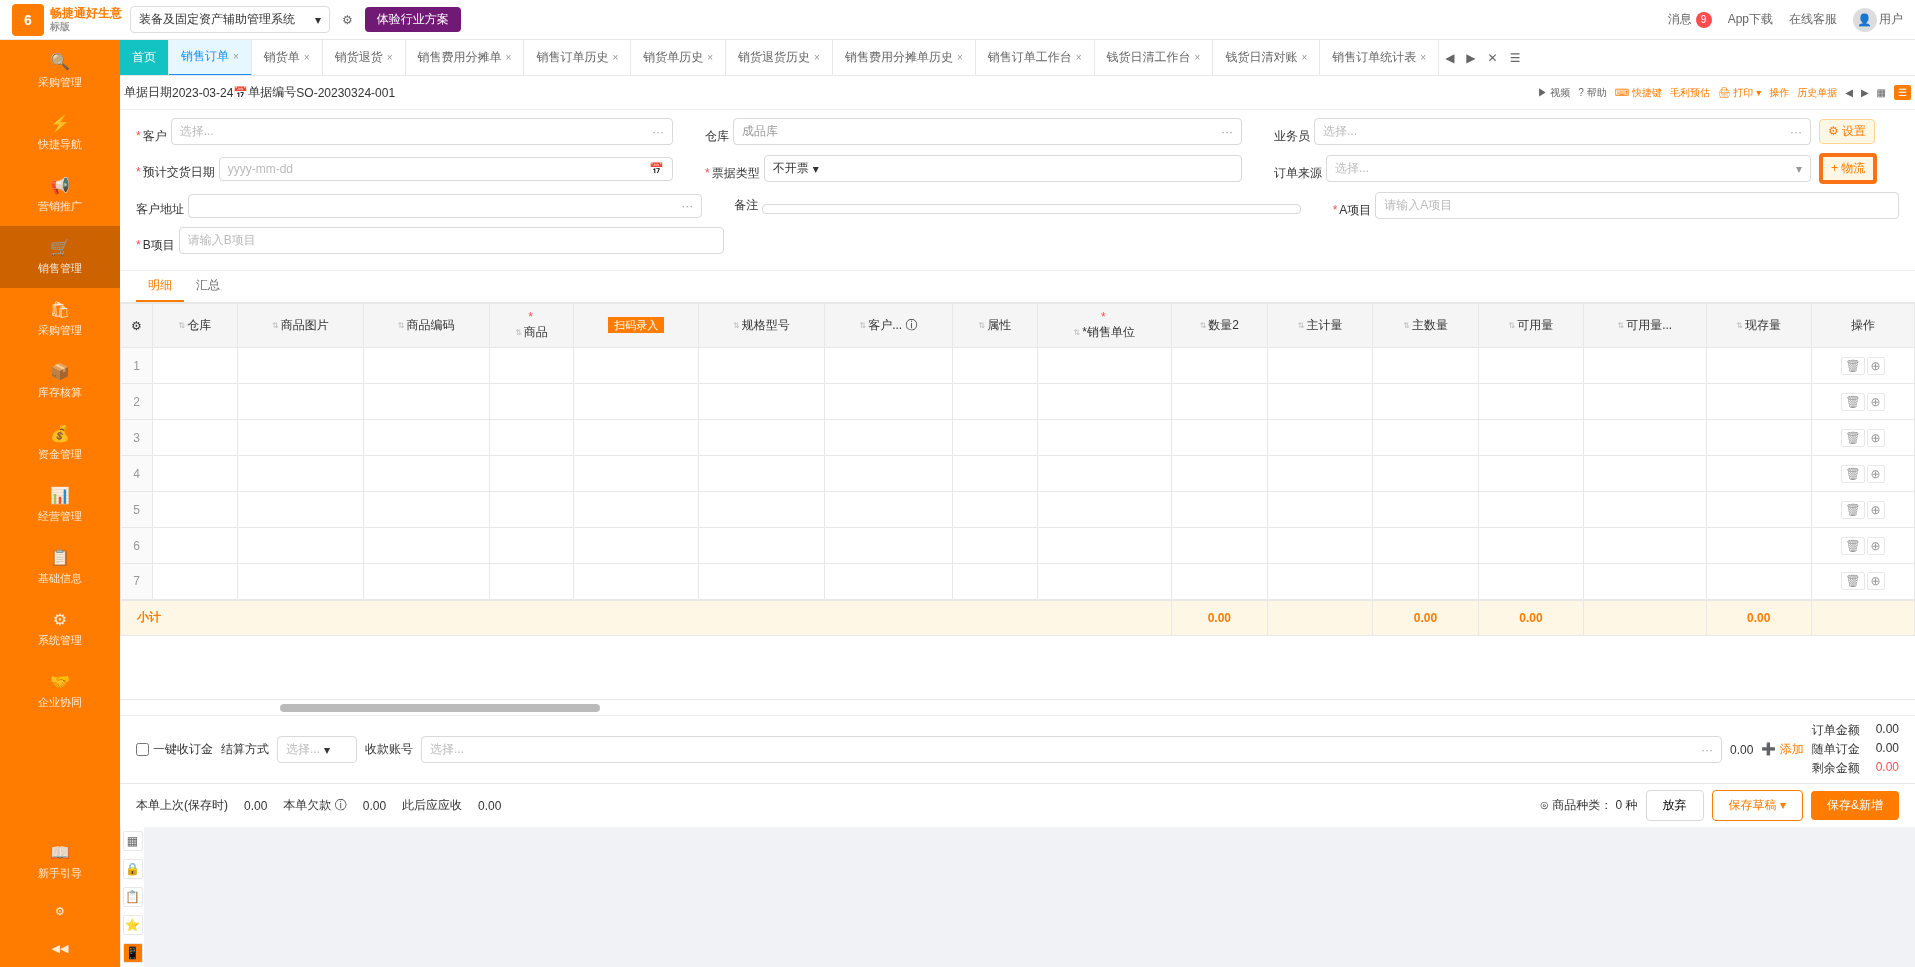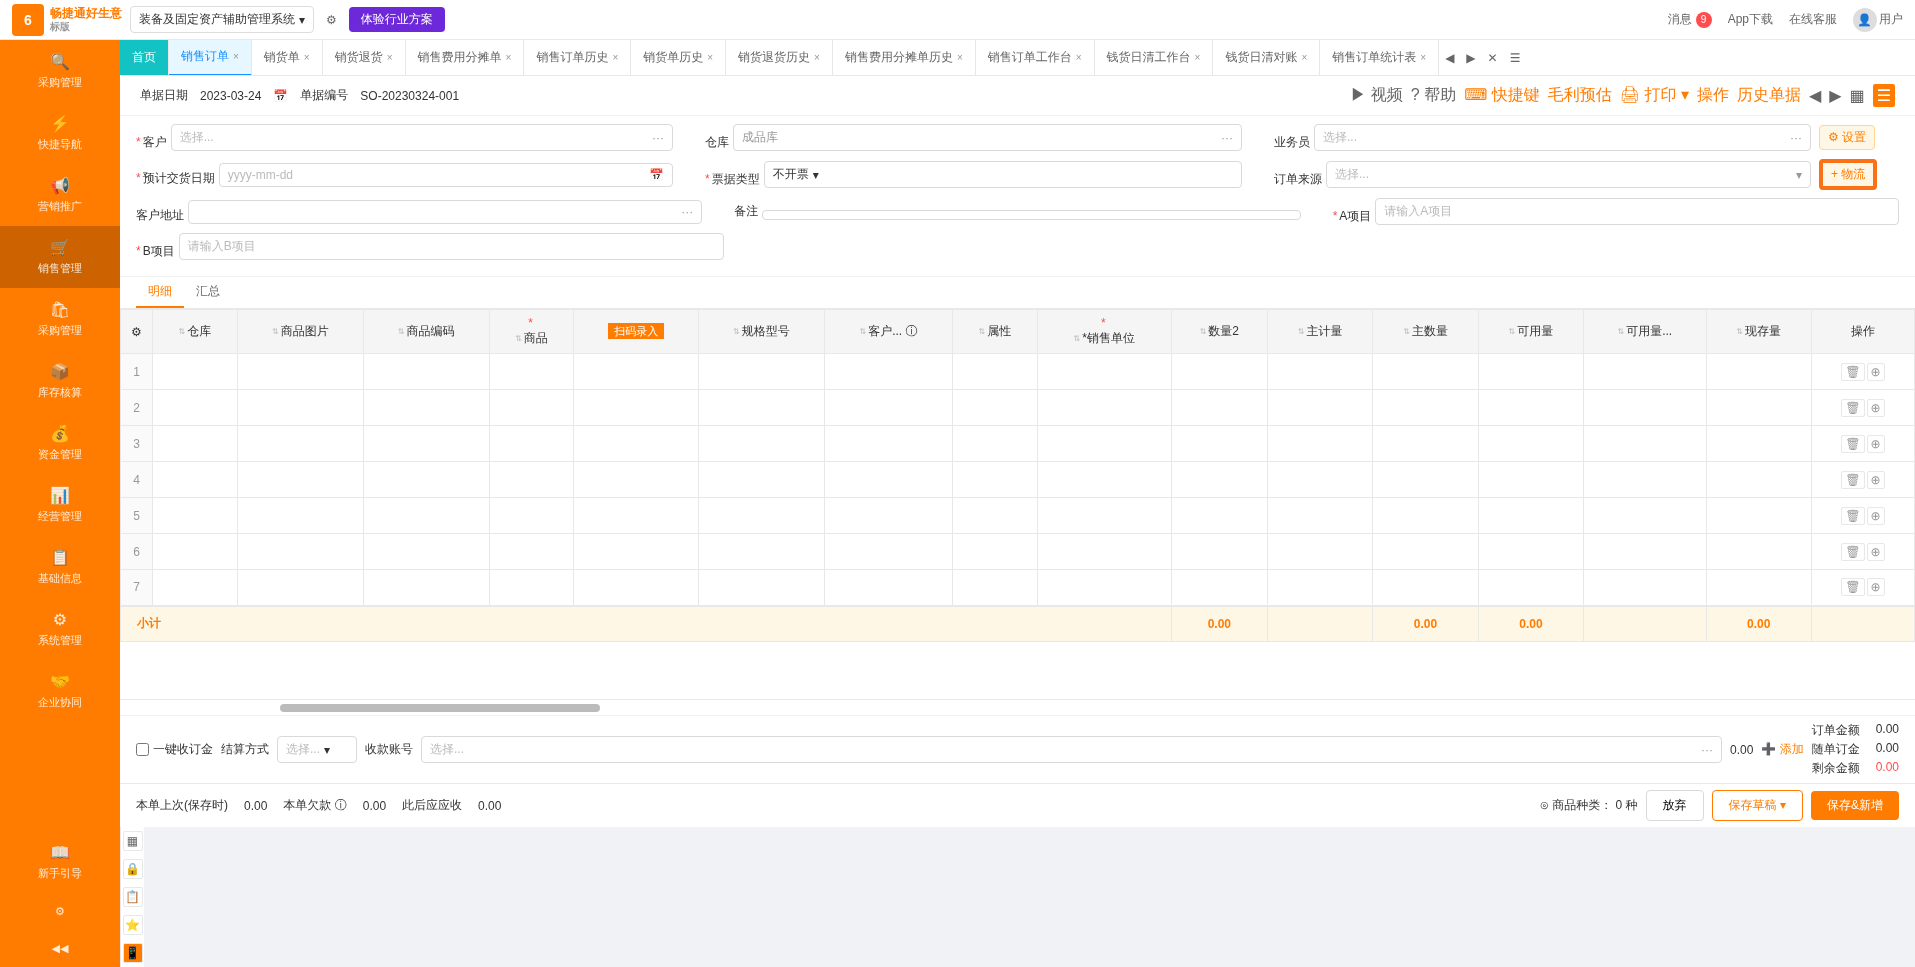--- a/index.html
+++ b/index.html
@@ -10,44 +10,44 @@
     .top-bar { height: 40px; background: #fff; display: flex; align-items: center; padding: 0 12px; border-bottom: 1px solid #e8e8e8; justify-content: space-between; }
     .main-layout { display: flex; flex: 1; overflow: hidden; }
     .sidebar { width: 120px; background: #ff7c00; display: flex; flex-direction: column; color: #fff; }
     .content-area { flex: 1; display: flex; flex-direction: column; overflow: hidden; }
     
     
     .top-bar-left { display: flex; align-items: center; gap: 8px; }
     .logo { display: flex; align-items: center; gap: 6px; }
     .logo-icon { width: 32px; height: 32px; background: #ff7c00; border-radius: 4px; display: flex; align-items: center; justify-content: center; color: white; font-size: 14px; font-weight: bold; }
     .logo-text { font-size: 12px; color: #ff7c00; font-weight: bold; line-height: 1.2; }
-    .system-selector { display: flex; align-items: center; gap: 4px; padding: 4px 8px; border: 1px solid #ddd; border-radius: 4px; cursor: pointer; font-size: 12px; }
+    .system-selector { display: flex; align-items: center; gap: 20px; padding: 4px 8px; border: 1px solid #ddd; border-radius: 4px; cursor: pointer; font-size: 12px; }
     .settings-btn { padding: 4px; cursor: pointer; color: #666; }
-    .trial-btn { background: #6d28d9; color: white; padding: 4px 12px; border-radius: 4px; border: none; cursor: pointer; font-size: 12px; }
+    .trial-btn { background: #701a75; color: white; padding: 4px 12px; border-radius: 4px; border: none; cursor: pointer; font-size: 12px; }
     .top-bar-right { display: flex; align-items: center; gap: 16px; font-size: 12px; color: #666; }
     .badge { background: #ff4d4f; color: white; border-radius: 50%; width: 16px; height: 16px; font-size: 10px; display: inline-flex; align-items: center; justify-content: center; }
     
     
     .tab-bar { background: #fff; border-bottom: 1px solid #e8e8e8; display: flex; align-items: center; overflow: hidden; height: 36px; }
     .tab-item { padding: 0 12px; height: 36px; display: flex; align-items: center; cursor: pointer; white-space: nowrap; font-size: 12px; border-right: 1px solid #e8e8e8; color: #666; gap: 4px; }
     .tab-item.active { background: #e6f7ff; color: #1890ff; border-bottom: 2px solid #1890ff; }
     .tab-item.home { background: #13c2c2; color: white; }
     .tab-close { font-size: 10px; color: #999; cursor: pointer; }
     .tab-nav { padding: 0 6px; cursor: pointer; color: #666; }
     
     
     .sidebar-item { padding: 12px 8px; display: flex; flex-direction: column; align-items: center; gap: 4px; cursor: pointer; font-size: 11px; color: rgba(255,255,255,0.85); }
     .sidebar-item.active { background: rgba(0,0,0,0.2); }
     .sidebar-icon { font-size: 16px; }
     .sidebar-bottom { margin-top: auto; }
     
     
     .form-area { background: #fff; padding: 0; flex: 1; display: flex; flex-direction: column; overflow: hidden; }
-    .form-header { padding: 8px 20px; border-bottom: 1px solid #f0f0f0; display: flex; align-items: center; gap: 12px; }
-    .form-header-actions { margin-left: auto; display: flex; align-items: center; gap: 8px; color: #666; font-size: 16px; justify-content: flex-end; }
+    .form-header { padding: 8px 4px; border-bottom: 1px solid #f0f0f0; display: flex; align-items: center; gap: 0; }
+    .form-header-actions { margin-left: auto; display: flex; align-items: center; gap: 8px; color: #666; font-size: 10px; justify-content: flex-end; }
     .action-link { cursor: pointer; color: #666; display: flex; align-items: center; gap: 2px; }
     .action-link.orange { color: #ff7c00; }
     
     .form-fields { padding: 8px 16px; border-bottom: 1px solid #f0f0f0; }
     .form-row { display: flex; align-items: center; margin-bottom: 8px; gap: 0; }
     .form-item { display: flex; align-items: flex-end; flex: 1; min-width: 0; }
     .form-label { color: #333; font-size: 12px; white-space: nowrap; padding-right: 4px; }
     .form-label.required::before { content: '*'; color: #ff4d4f; margin-right: 2px; }
     .form-input { border: 1px solid #d9d9d9; border-radius: 4px; padding: 4px 8px; font-size: 12px; color: #999; flex: 1; min-width: 80px; background: #fff; cursor: pointer; display: flex; align-items: center; justify-content: space-between; }
     .form-input-wide { flex: 2; }

